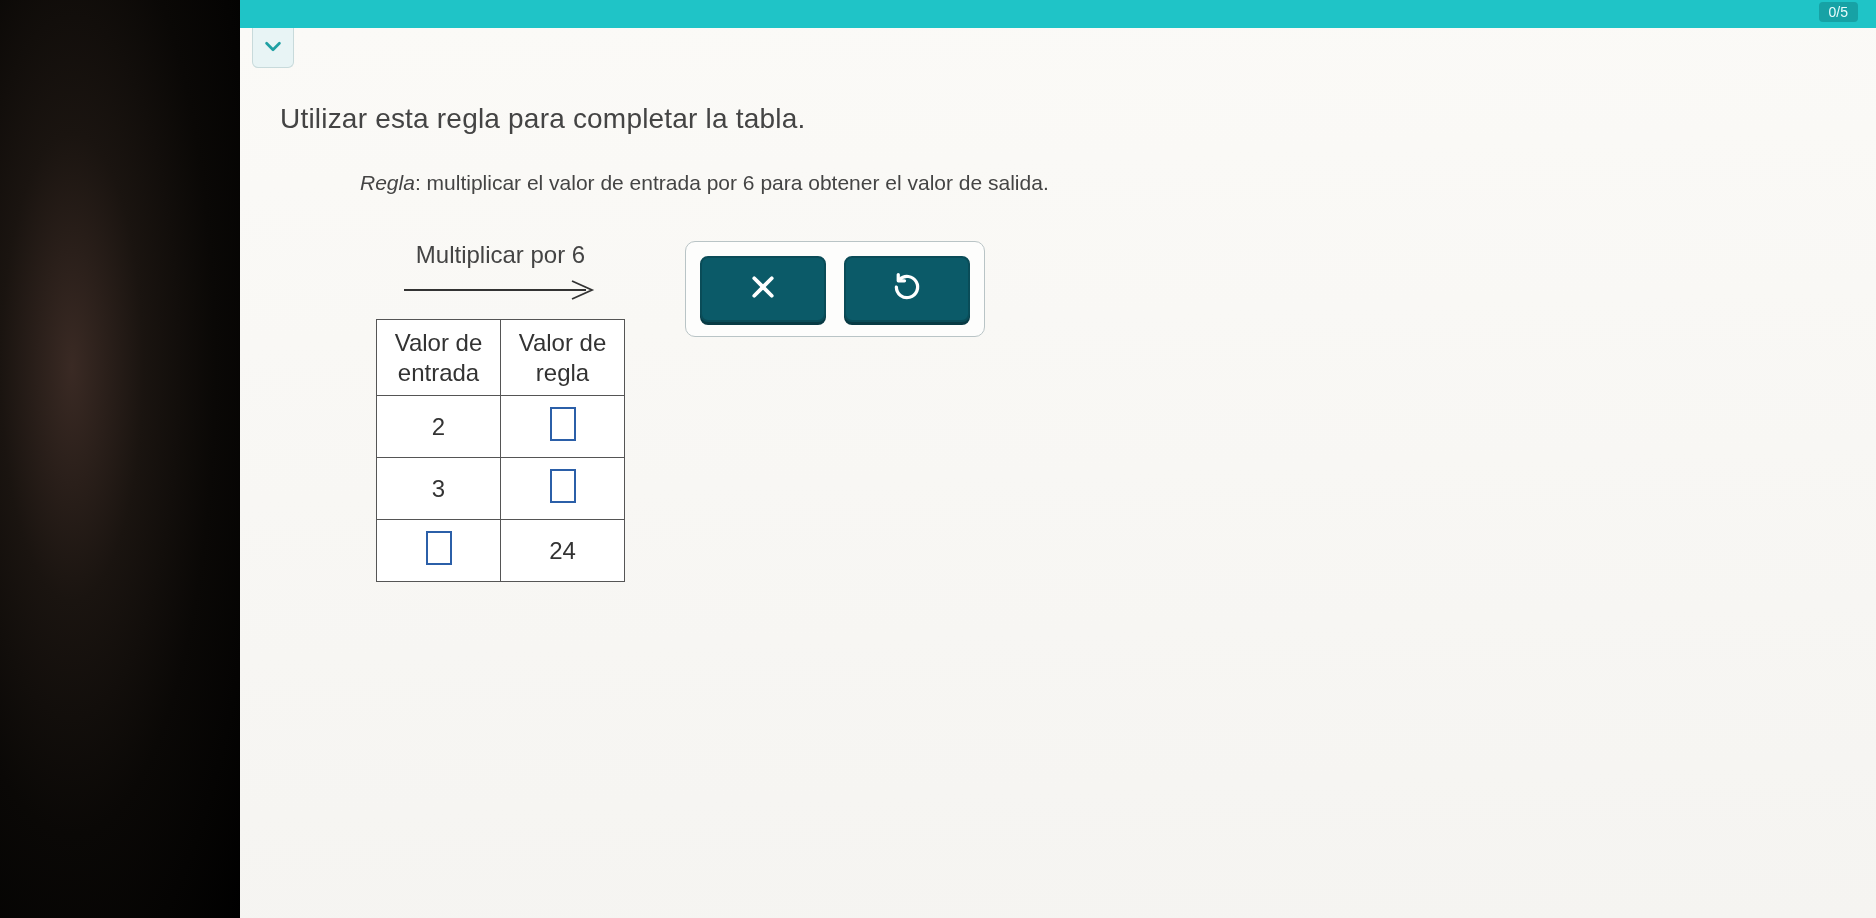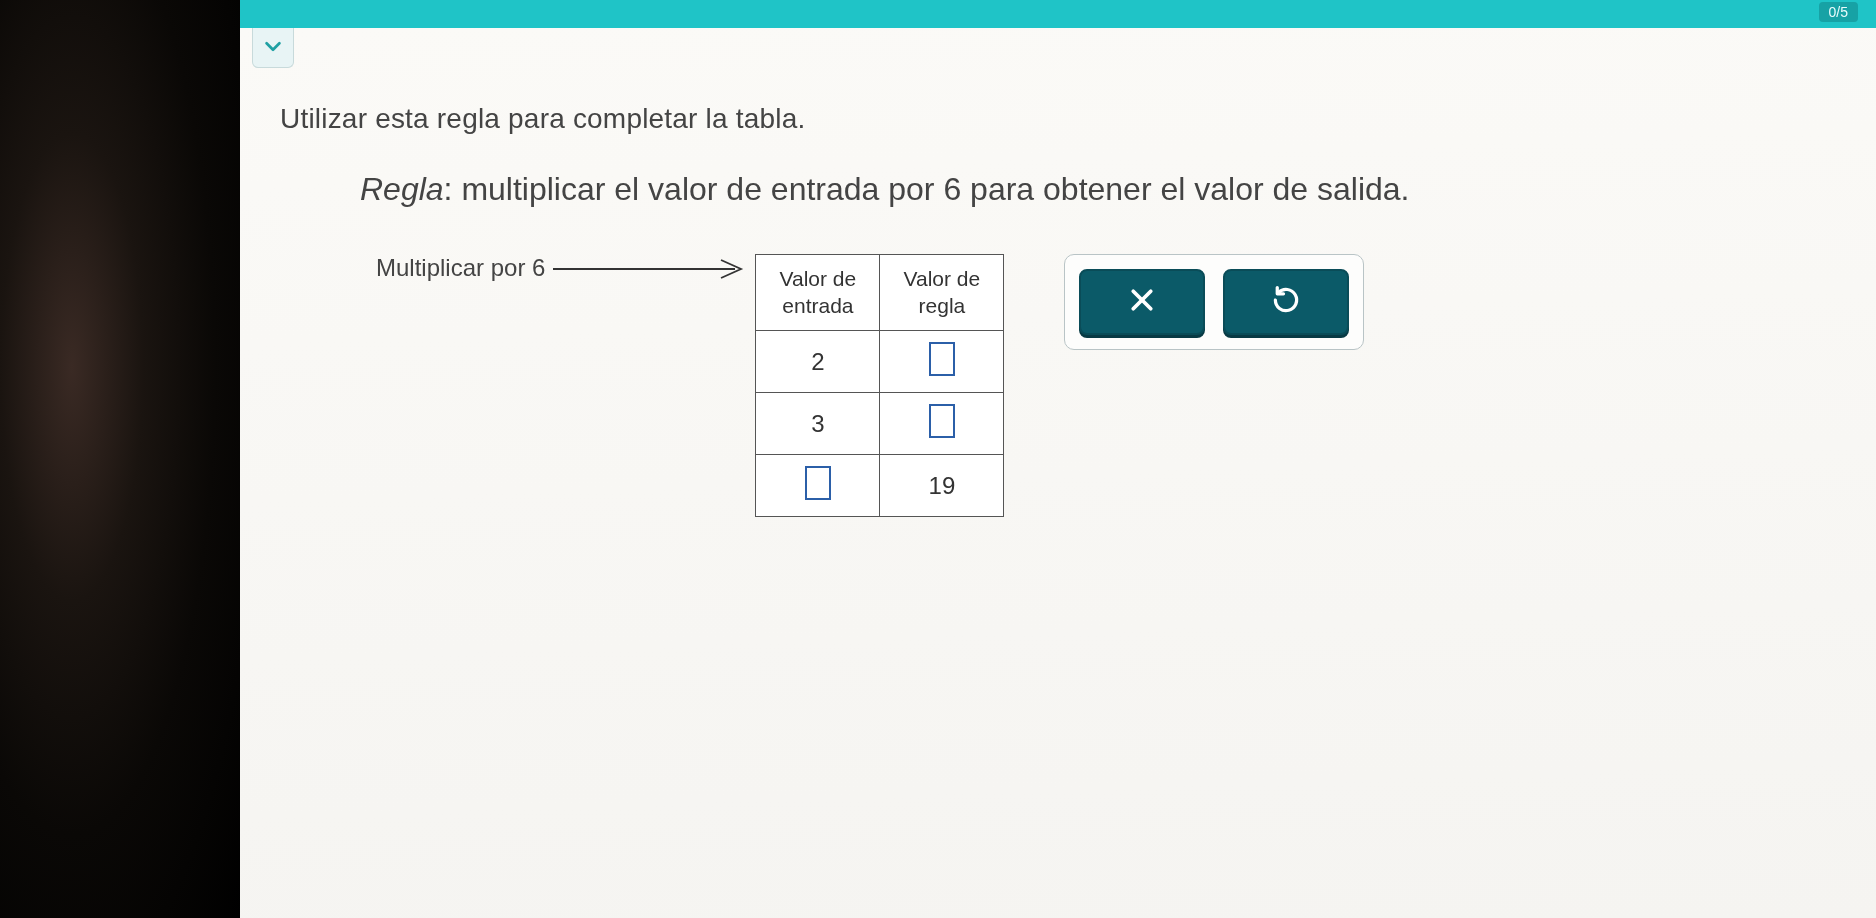--- a/index.html
+++ b/index.html
@@ -26,35 +26,35 @@
   .dropdown-tab {
     width: 42px; height: 40px; background: #e8f4f5; border: 1px solid #c8dadb;
     border-top: none; border-radius: 0 0 6px 6px; display:flex; align-items:center; justify-content:center;
     position: absolute; left: 12px; top: 0;
   }
   .dropdown-tab svg { width: 22px; height: 22px; }
   .instr {
     padding-top: 75px; color: #444; font-size: 28px; font-weight: 400; letter-spacing: .2px;
   }
   .rule {
-    padding-top: 36px; padding-left: 80px; color: #444; font-size: 32px;
+    padding-top: 36px; padding-left: 80px; color: #444; font-size: 21px;
   }
   .rule .em { font-style: italic; }
   .work-row {
     display: flex; align-items: flex-start; margin-top: 46px; padding-left: 96px; gap: 60px;
   }
-  .table-block { display:flex; flex-direction:row; align-items:flex-start; }
+  .table-block { display:flex; flex-direction:column; align-items:center; }
   .tbl-title { color:#444; font-size:24px; margin-bottom:6px; }
   .arrow-svg { margin-bottom: 14px; }
   table.iot { border-collapse: collapse; background:#fff; }
   table.iot th, table.iot td {
     border: 1.6px solid #555; text-align:center; vertical-align:middle;
     font-weight: 400; color:#333;
   }
-  table.iot th { width: 124px; height: 76px; font-size: 21px; line-height:1.25; padding: 6px 10px; }
+  table.iot th { width: 124px; height: 76px; font-size: 24px; line-height:1.25; padding: 6px 10px; }
   table.iot td { width: 124px; height: 62px; font-size: 24px; }
   .blank {
     display:inline-block; width: 26px; height: 34px; border: 2.2px solid #2b5fa8; background:#fff;
   }
   .toolbox {
     border: 1.5px solid #b9c4c6; border-radius: 10px; padding: 12px 14px; background:#fdfdfc;
     display:flex; gap:18px; align-items:center; height: 96px; margin-top: 0;
   }
   .tbtn {
     width: 126px; height: 66px; background: #0b5a68; border: 2px solid #0a4c58;
@@ -107,21 +107,21 @@
           <tr>
             <td>2</td>
             <td><span class="blank"></span></td>
           </tr>
           <tr>
             <td>3</td>
             <td><span class="blank"></span></td>
           </tr>
           <tr>
             <td><span class="blank"></span></td>
-            <td>19</td>
+            <td>24</td>
           </tr>
         </tbody>
           </table>
       </div>
 
       <div class="toolbox">
         <div class="tbtn">
           <span>
             <svg viewBox="0 0 24 24" fill="none" stroke="#fff" stroke-width="3" stroke-linecap="round">
                 <line x1="5" y1="5" x2="19" y2="19"></line>

